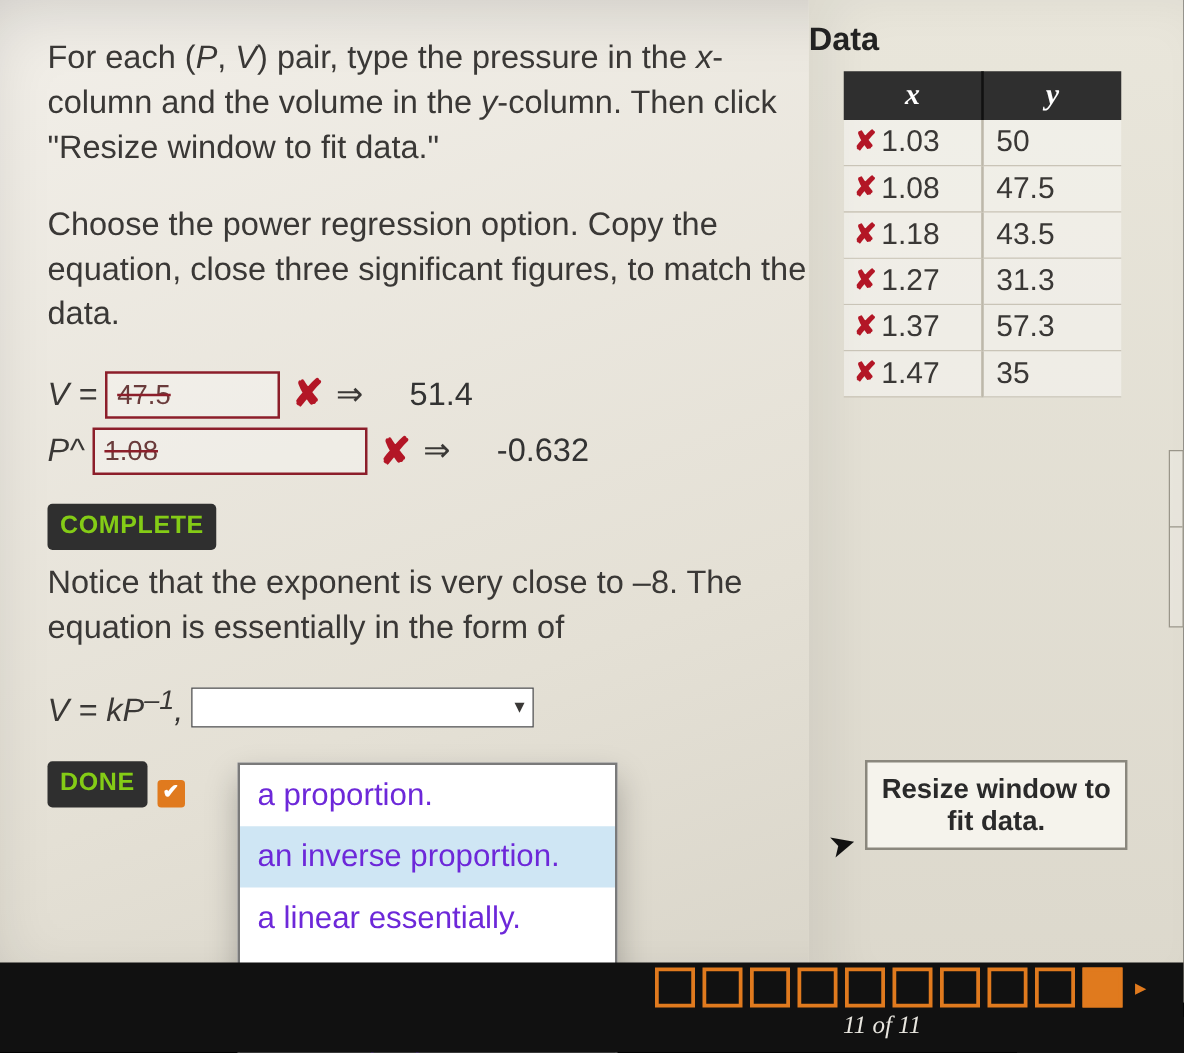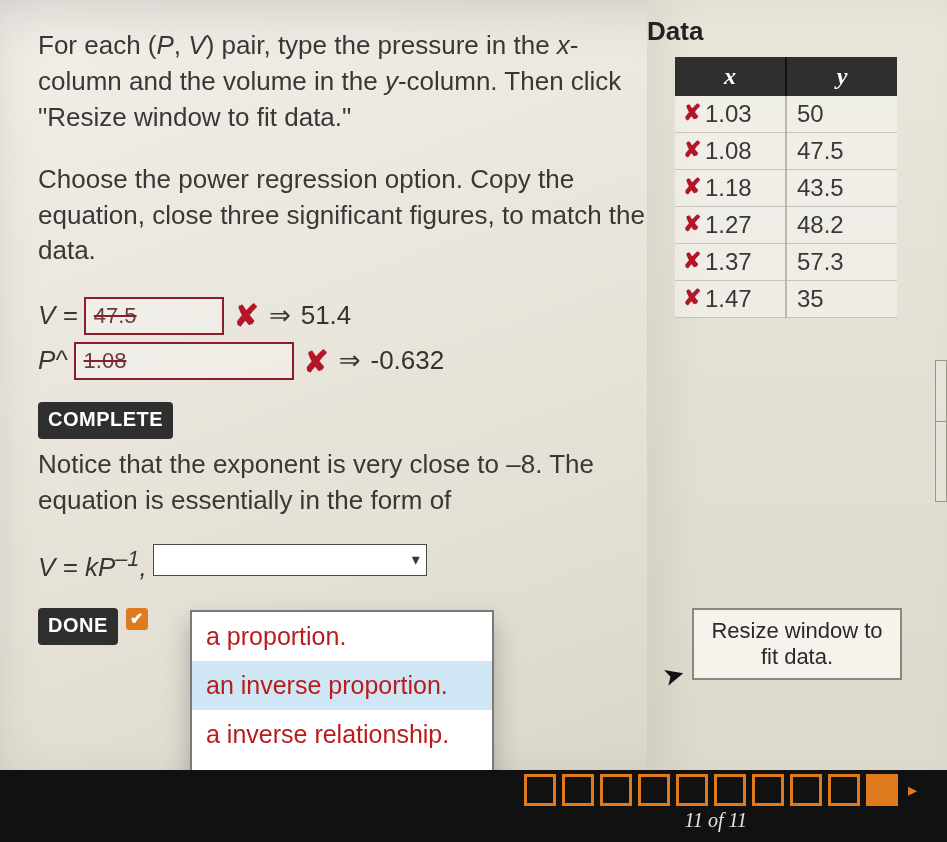--- a/index.html
+++ b/index.html
@@ -7,51 +7,51 @@
   .page{position:absolute;left:0;top:0;right:0;bottom:40px;background:linear-gradient(160deg,#f2efe9 0%,#e4e0d5 60%,#d6d2c6 100%);box-shadow:inset -20px 0 60px rgba(0,0,0,0.18);}
   .content{padding:28px 30px 20px 38px;font-size:26px;color:#3a3836;line-height:1.38;max-width:610px;}
   .content p{margin:0 0 26px 0;}
   em.it{font-style:italic;}
   .eqrow{display:flex;align-items:center;gap:6px;margin:4px 0;}
   .eqlabel{font-style:italic;font-size:26px;}
   .eqbox{border:2px solid #8c1e2a;background:rgba(255,255,255,.3);height:34px;padding:0 8px;display:inline-flex;align-items:center;font-size:22px;color:#6a3b3b;}
   .strike{text-decoration:line-through;text-decoration-color:#8c1e2a;}
   .xmark{color:#b31626;font-weight:900;font-size:30px;margin:0 4px;}
   .arrow{font-size:26px;color:#3a3836;margin-right:4px;}
-  .correct{color:#333;font-size:26px;}
-  .badge{display:inline-block;background:#2f2f2f;color:#ffffff;font-weight:700;font-size:20px;padding:4px 10px 5px 10px;border-radius:4px;letter-spacing:.5px;}
-  .done-badge{display:inline-flex;align-items:flex-start;gap:8px;}
+  .correct{color:#333;font-size:26px;margin-left:27px;}
+  .badge{display:inline-block;background:#2f2f2f;color:#84cc16;font-weight:700;font-size:20px;padding:4px 10px 5px 10px;border-radius:4px;letter-spacing:.5px;}
+  .done-badge{display:inline-flex;align-items:flex-end;gap:8px;}
   .done-check{width:22px;height:22px;background:#e07a1e;border-radius:3px;display:inline-flex;align-items:center;justify-content:center;color:#fff;font-size:16px;font-weight:900;}
   .complete-block{margin-top:18px;}
-  .vkprow{display:flex;align-items:flex-start;gap:6px;margin-top:0;}
+  .vkprow{display:flex;align-items:center;gap:6px;margin-top:0;}
   .selectbox{border:1px solid #4a4a4a;background:#fff;min-width:260px;min-height:30px;display:inline-flex;align-items:center;justify-content:flex-end;padding:0 6px;}
   .selectbox .chev{font-size:16px;}
   .dropdown{position:absolute;left:190px;top:610px;width:300px;border:2px solid #7a7a7a;background:#fff;box-shadow:0 12px 24px rgba(0,0,0,.25);}
-  .dropdown .opt{padding:10px 14px;font-size:25px;color:#b91c1c;cursor:pointer;}
+  .dropdown .opt{padding:10px 14px;font-size:25px;color:#6d28d9;cursor:pointer;}
   .dropdown .opt.hl{background:#cfe6f4;}
   .data-panel{position:absolute;right:0;top:0;bottom:0;width:300px;background:linear-gradient(180deg,#e9e6db 0%,#dcd8cc 100%);box-shadow:inset 20px 0 40px rgba(0,0,0,.06);}
   .data-title{text-align:left;font-weight:700;font-size:26px;color:#222;padding:16px 0 10px 0;}
   table.data{border-collapse:collapse;margin:0 10px 0 28px;font-size:24px;}
   table.data th{background:#2f2f2f;color:#fff;font-weight:700;padding:6px 0;font-style:italic;font-family:'Times New Roman',serif;}
   table.data th.x{width:110px;border-right:2px solid #111;}
   table.data th.y{width:110px;}
   table.data td{background:rgba(255,255,255,.4);border-bottom:1px solid #c9c4b7;padding:4px 10px;color:#3a3836;}
   table.data td.xc{border-right:2px solid #bdb8aa;}
   .row-x{position:absolute;left:8px;color:#b31626;font-weight:900;font-size:22px;}
   table.data td.xc{position:relative;padding-left:30px;}
-  .resize-btn{margin:290px auto 0 auto;display:block;width:210px;text-align:center;background:#f5f3ec;border:2px solid #8a877d;padding:8px 6px;font-size:22px;color:#2a2a2a;cursor:pointer;}
+  .resize-btn{margin:290px auto 0 auto;display:block;width:210px;text-align:center;background:#f5f3ec;border:2px solid #8a877d;padding:8px 6px;font-size:22px;color:#2a2a2a;cursor:pointer;font-weight:bold;}
   .right-rail{position:absolute;right:0;top:360px;width:10px;height:140px;border:1px solid #9a968a;background:rgba(255,255,255,.2);}
   .right-rail .gap{height:60px;border-bottom:1px solid #9a968a;}
   .cursor{position:absolute;right:262px;top:660px;font-size:26px;color:#111;transform:rotate(-15deg);}
   .footer{position:absolute;left:0;right:0;bottom:0;height:72px;background:#111;}
   .progress{position:absolute;right:30px;bottom:36px;display:flex;gap:6px;align-items:center;}
   .pbox{width:26px;height:26px;border:3px solid #e07a1e;background:transparent;}
   .pbox.fill{background:#e07a1e;}
   .ptail{color:#e07a1e;font-size:18px;margin-left:4px;}
-  .pcount{position:absolute;right:200px;bottom:10px;color:#e8e6df;font-style:italic;font-family:'Times New Roman',serif;font-size:20px;}
+  .pcount{position:absolute;right:210px;bottom:10px;color:#e8e6df;font-style:italic;font-family:'Times New Roman',serif;font-size:20px;}
 </style>
 </head>
 <body>
 <div class="viewport">
 
 <div class="page">
   <div class="content">
     <p>
       <span>For each (</span><em class="it">P</em><span>, </span><em class="it">V</em><span>) pair, type the pressure in the </span><em class="it">x</em><span>-column and the volume in the </span><em class="it">y</em><span>-column. Then click "Resize window to fit data."</span>
     </p>
@@ -88,21 +88,21 @@
       <div style="margin-top:22px" class="done-badge">
         <span class="badge">DONE</span>
         <span class="done-check">✔</span>
       </div>
     </div>
   </div>
 
   <div class="dropdown" id="dropdown">
         <div class="opt">a proportion.</div>
         <div class="opt hl">an inverse proportion.</div>
-        <div class="opt">a inverse relationship.</div>
+        <div class="opt">a linear essentially.</div>
         <div class="opt">a quadratic relationship.</div>
         <div class="opt">a direct proportion.</div>
       </div>
 
   <div class="data-panel">
     <div class="data-title">Data</div>
     <table class="data">
       <thead>
             <tr>
         <th class="x">x</th>
@@ -117,21 +117,21 @@
             <tr>
               <td class="xc"><span class="row-x">✘</span>1.08</td>
               <td>47.5</td>
             </tr>
             <tr>
               <td class="xc"><span class="row-x">✘</span>1.18</td>
               <td>43.5</td>
             </tr>
             <tr>
               <td class="xc"><span class="row-x">✘</span>1.27</td>
-              <td>48.2</td>
+              <td>31.3</td>
             </tr>
             <tr>
               <td class="xc"><span class="row-x">✘</span>1.37</td>
               <td>57.3</td>
             </tr>
             <tr>
               <td class="xc"><span class="row-x">✘</span>1.47</td>
               <td>35</td>
             </tr>
           </tbody>

